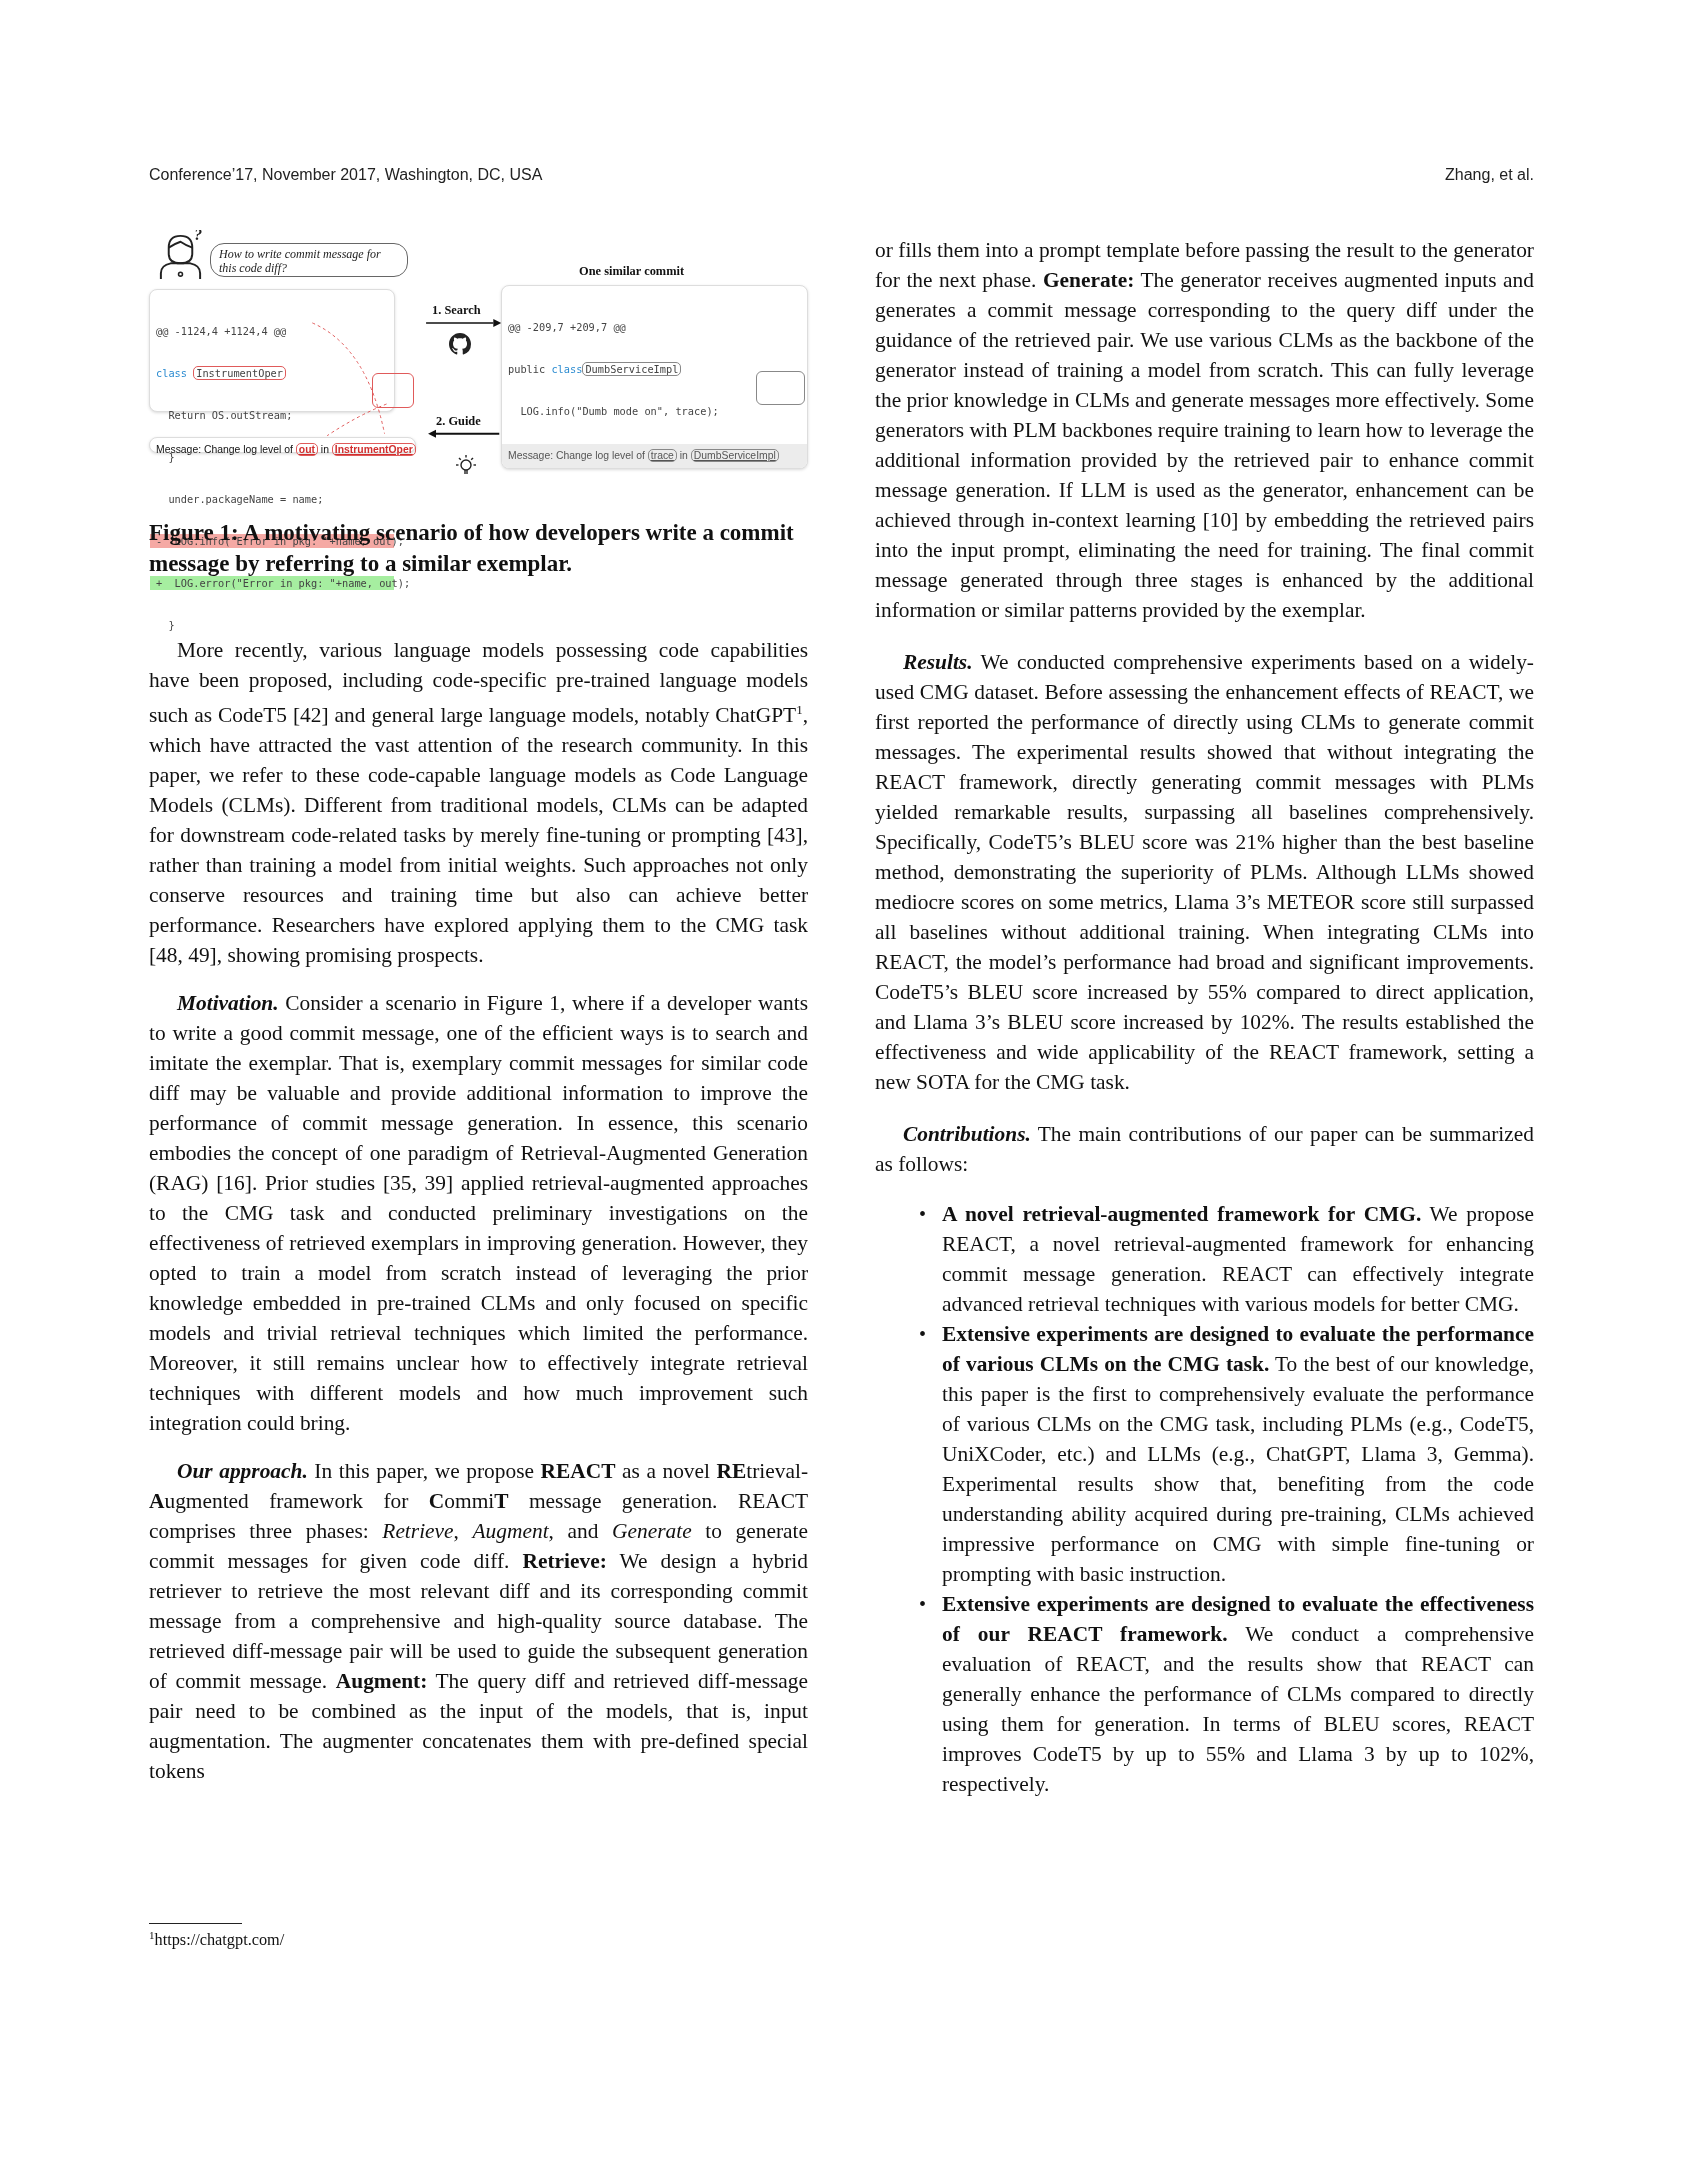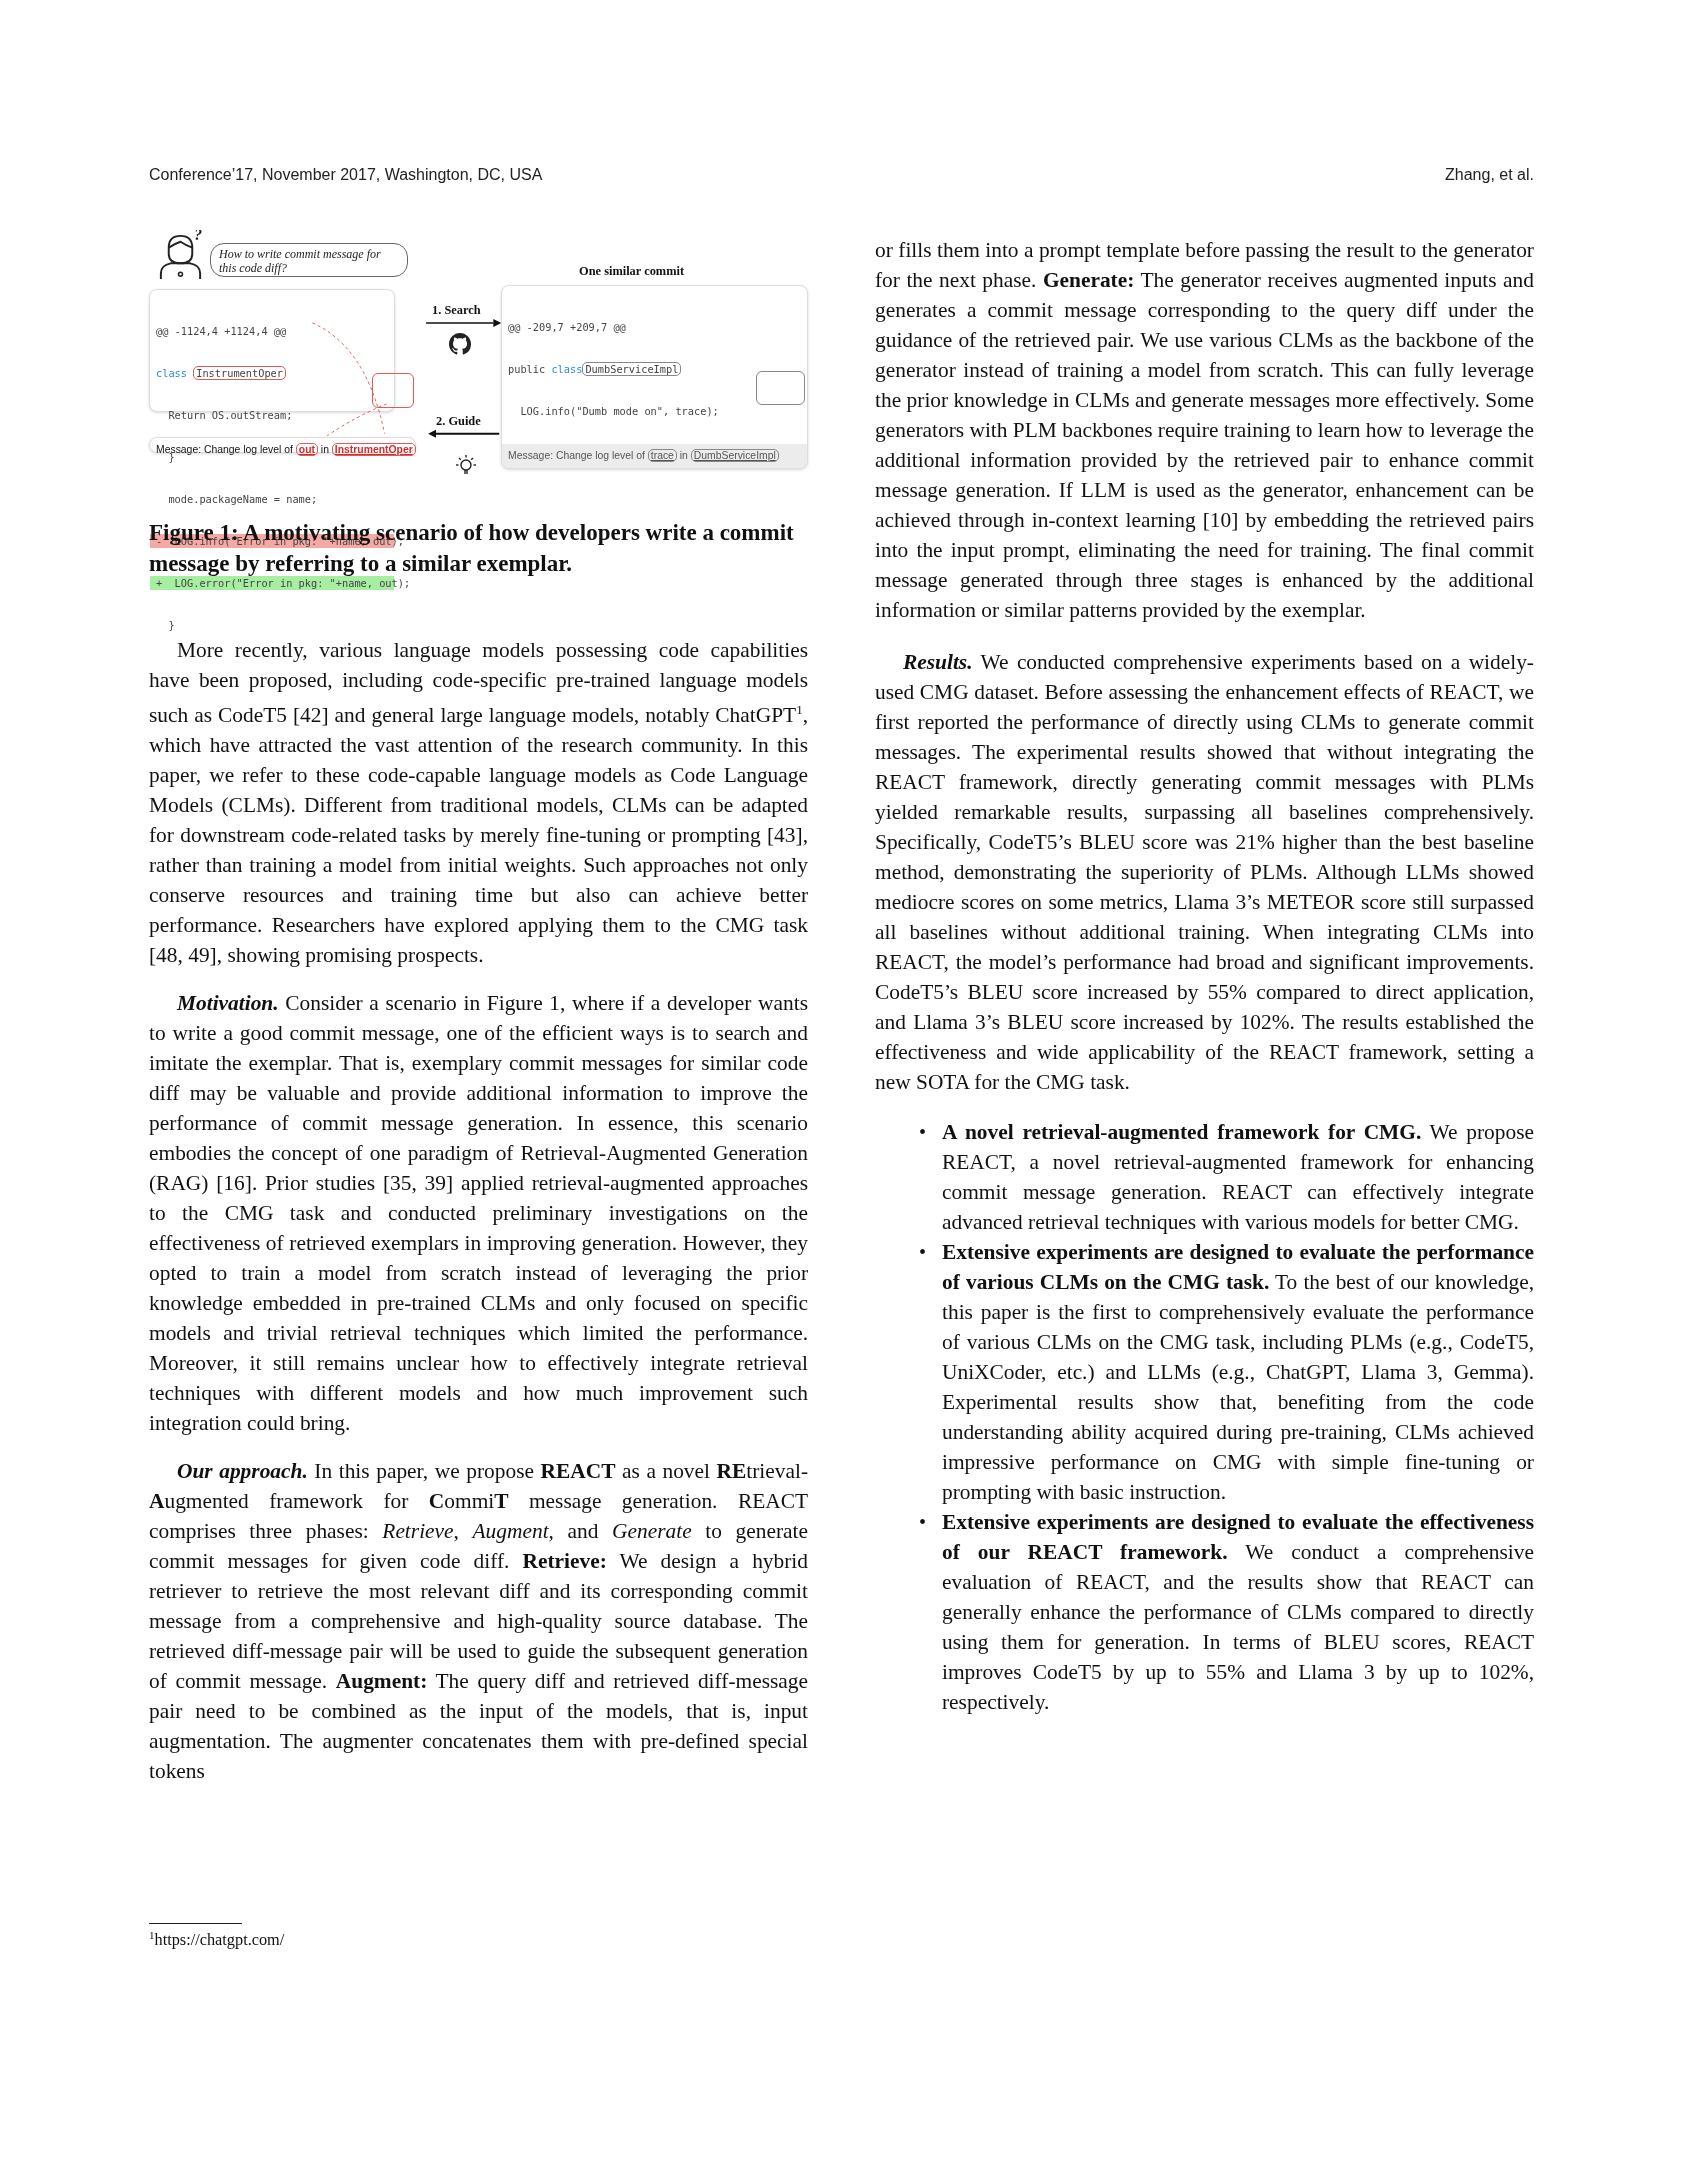--- a/index.html
+++ b/index.html
@@ -70,21 +70,21 @@
     <circle cx="26" cy="45" r="2" fill="none" stroke="#222" stroke-width="1.6"></circle>
     <text x="40" y="10" font-size="16" font-weight="bold" font-style="italic" fill="#222" font-family="Liberation Serif, serif">?</text>
   </svg>
   <div class="bubble">How to write commit message for this code diff?</div>
 
   <div class="box code" style="left:0; top:61px; width:246px; height:123px; padding-top:6px; box-sizing:border-box;">
     <div class="ln">@@ -1124,4 +1124,4 @@</div>
     <div class="ln"><span class="kw">class</span> <span class="hl-red">InstrumentOper</span></div>
     <div class="ln">  Return OS.outStream;</div>
     <div class="ln">  }</div>
-    <div class="ln">  mode.packageName = name;</div>
+    <div class="ln">  under.packageName = name;</div>
     <div class="ln del">-  LOG.info("Error in pkg: "+name, out);</div>
     <div class="ln add">+  LOG.error("Error in pkg: "+name, out);</div>
     <div class="ln">  }</div>
   </div>
 
   <div style="position:absolute;left:223px;top:145px;width:40px;height:33px;border:1.3px solid #e05a5a;border-radius:6px;"></div>
 
   <div class="box msg" style="left:0; top:209px; width:267px; height:16px; line-height:24px; padding-left:6px; box-sizing:border-box;">
     <span>Message: Change log level of </span><span class="red hl-red"><u>out</u></span><span> in </span><span class="red hl-red"><u>InstrumentOper</u></span>
   </div>
@@ -146,19 +146,20 @@
   <p class="indent gap"><span class="runin">Motivation.</span><span> Consider a scenario in Figure 1, where if a developer wants to write a good commit message, one of the efficient ways is to search and imitate the exemplar. That is, exemplary commit messages for similar code diff may be valuable and provide additional information to improve the performance of commit message generation. In essence, this scenario embodies the concept of one paradigm of Retrieval-Augmented Generation (RAG) [16]. Prior studies [35, 39] applied retrieval-augmented approaches to the CMG task and conducted preliminary investigations on the effectiveness of retrieved exemplars in improving generation. However, they opted to train a model from scratch instead of leveraging the prior knowledge embedded in pre-trained CLMs and only focused on specific models and trivial retrieval techniques which limited the performance. Moreover, it still remains unclear how to effectively integrate retrieval techniques with different models and how much improvement such integration could bring.</span></p>
   <p class="indent gap"><span class="runin">Our approach.</span><span> In this paper, we propose </span><b>REACT</b><span> as a novel </span><b>RE</b><span>trieval-</span><b>A</b><span>ugmented framework for </span><b>C</b><span>ommi</span><b>T</b><span> message generation. REACT comprises three phases: </span><i>Retrieve</i><span>, </span><i>Augment</i><span>, and </span><i>Generate</i><span> to generate commit messages for given code diff. </span><b>Retrieve:</b><span> We design a hybrid retriever to retrieve the most relevant diff and its corresponding commit message from a comprehensive and high-quality source database. The retrieved diff-message pair will be used to guide the subsequent generation of commit message. </span><b>Augment:</b><span> The query diff and retrieved diff-message pair need to be combined as the input of the models, that is, input augmentation. The augmenter concatenates them with pre-defined special tokens</span></p>
 </div>
 
 <div class="footnote-rule"></div>
 <div class="footnote"><sup>1</sup><span>https://chatgpt.com/</span></div>
 
 <div class="col right" style="top:235px;">
   <p><span>or fills them into a prompt template before passing the result to the generator for the next phase. </span><b>Generate:</b><span> The generator receives augmented inputs and generates a commit message corresponding to the query diff under the guidance of the retrieved pair. We use various CLMs as the backbone of the generator instead of training a model from scratch. This can fully leverage the prior knowledge in CLMs and generate messages more effectively. Some generators with PLM backbones require training to learn how to leverage the additional information provided by the retrieved pair to enhance commit message generation. If LLM is used as the generator, enhancement can be achieved through in-context learning [10] by embedding the retrieved pairs into the input prompt, eliminating the need for training. The final commit message generated through three stages is enhanced by the additional information or similar patterns provided by the exemplar.</span></p>
   <p class="indent" style="margin-top:22px;"><span class="runin">Results.</span><span> We conducted comprehensive experiments based on a widely-used CMG dataset. Before assessing the enhancement effects of REACT, we first reported the performance of directly using CLMs to generate commit messages. The experimental results showed that without integrating the REACT framework, directly generating commit messages with PLMs yielded remarkable results, surpassing all baselines comprehensively. Specifically, CodeT5’s BLEU score was 21% higher than the best baseline method, demonstrating the superiority of PLMs. Although LLMs showed mediocre scores on some metrics, Llama 3’s METEOR score still surpassed all baselines without additional training. When integrating CLMs into REACT, the model’s performance had broad and significant improvements. CodeT5’s BLEU score increased by 55% compared to direct application, and Llama 3’s BLEU score increased by 102%. The results established the effectiveness and wide applicability of the REACT framework, setting a new SOTA for the CMG task.</span></p>
+  <p class="indent" style="margin-top:22px;"><span class="runin">Contributions.</span><span> The main contributions of our paper can be summarized as follows:</span></p>
   <ul class="contrib" style="margin-top:20px;">
     <li><span class="bullet">•</span><b>A novel retrieval-augmented framework for CMG.</b><span> We propose REACT, a novel retrieval-augmented framework for enhancing commit message generation. REACT can effectively integrate advanced retrieval techniques with various models for better CMG.</span></li>
     <li><span class="bullet">•</span><b>Extensive experiments are designed to evaluate the performance of various CLMs on the CMG task.</b><span> To the best of our knowledge, this paper is the first to comprehensively evaluate the performance of various CLMs on the CMG task, including PLMs (e.g., CodeT5, UniXCoder, etc.) and LLMs (e.g., ChatGPT, Llama 3, Gemma). Experimental results show that, benefiting from the code understanding ability acquired during pre-training, CLMs achieved impressive performance on CMG with simple fine-tuning or prompting with basic instruction.</span></li>
     <li><span class="bullet">•</span><b>Extensive experiments are designed to evaluate the effectiveness of our REACT framework.</b><span> We conduct a comprehensive evaluation of REACT, and the results show that REACT can generally enhance the performance of CLMs compared to directly using them for generation. In terms of BLEU scores, REACT improves CodeT5 by up to 55% and Llama 3 by up to 102%, respectively.</span></li>
   </ul>
 </div>
 
 
 </body></html>

